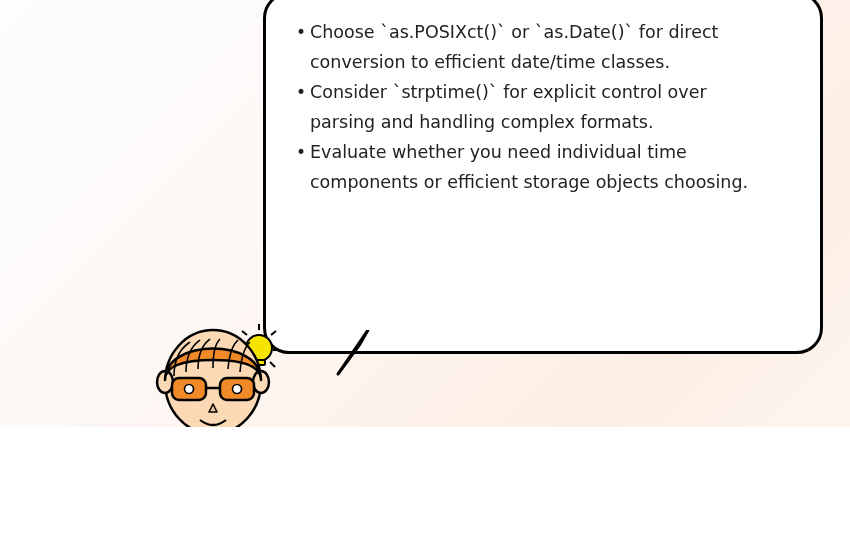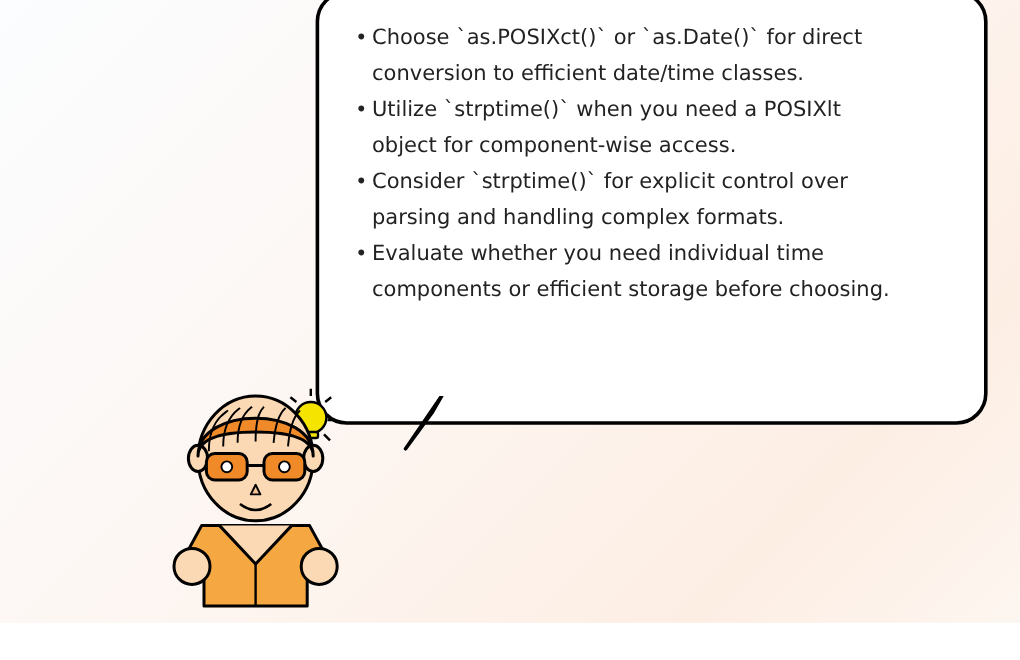--- a/index.html
+++ b/index.html
@@ -9,21 +9,21 @@
   body {
     width: 850px;
     height: 550px;
     overflow: hidden;
     font-family: "DejaVu Sans", sans-serif;
     background: #ffffff;
   }
   #stage {
     position: relative;
     width: 850px;
-    height: 519px;
+    height: 427px;
     background: linear-gradient(135deg, #fbfdfe 0%, #fdf8f6 35%, #fdf3ec 60%, #fdeee4 80%, #fdf6f0 100%);
     overflow: hidden;
     text-decoration: underline;
   }
   
   #bubble {
     position: absolute;
     left: 263px;
     top: -8px;
     width: 560px;
@@ -81,26 +81,24 @@
 </style>
 </head>
 <body>
 
 <div id="stage">
 
   <div id="bubble">
     <ul id="bubble-list">
       <li>Choose `as.POSIXct()` or `as.Date()` for direct
 conversion to efficient date/time classes.</li>
-      <li>Utilize `strptime()` when you need a POSIXlt
-object for component-wise access.</li>
       <li>Consider `strptime()` for explicit control over
 parsing and handling complex formats.</li>
       <li>Evaluate whether you need individual time
-components or efficient storage before choosing.</li>
+components or efficient storage objects choosing.</li>
     </ul>
   </div>
 
   <svg id="tail" viewBox="0 0 60 48">
     <polygon points="38,0 8,44 30,14" fill="#ffffff" stroke="#000000" stroke-width="3" stroke-linejoin="round"></polygon>
   </svg>
 
   <svg id="bulb" viewBox="0 0 42 48">
     <g stroke="#000000" stroke-width="2">
       <line x1="21" y1="1" x2="21" y2="7"></line>

